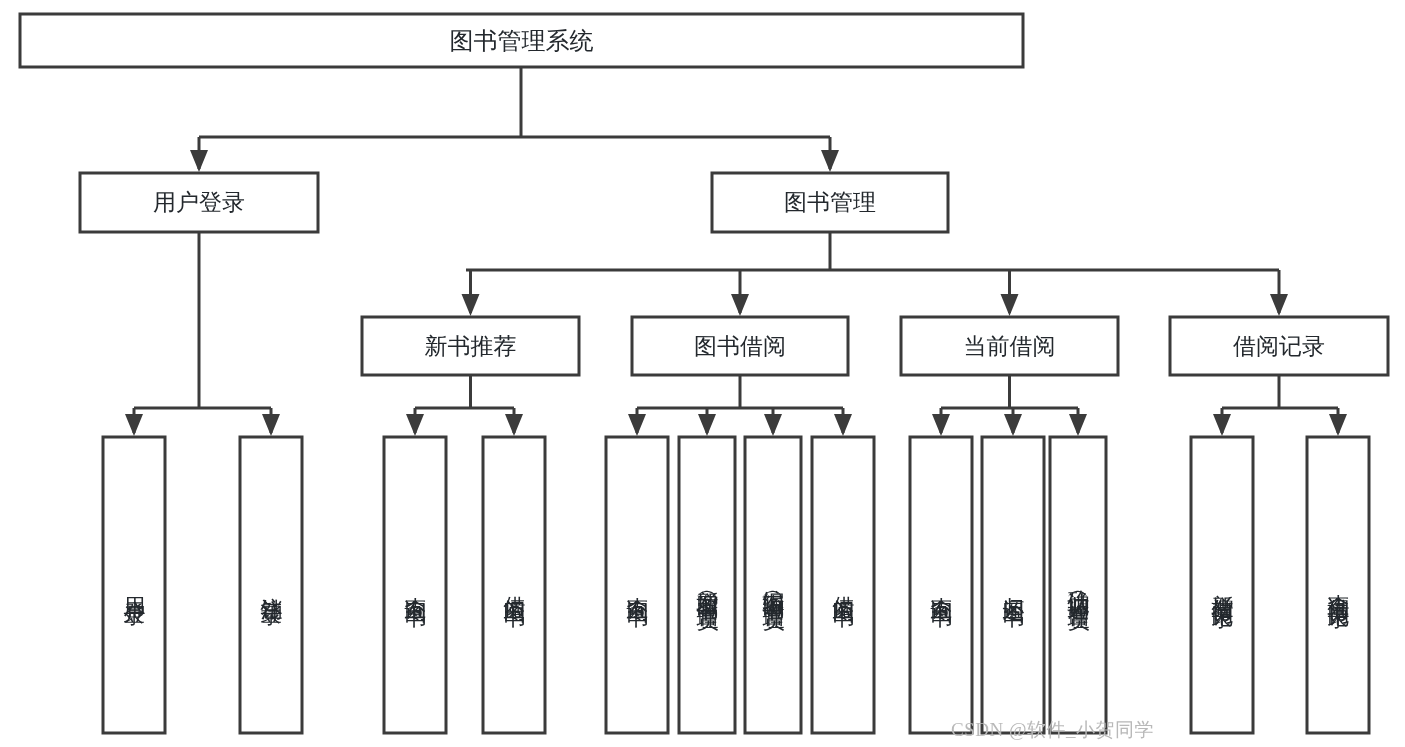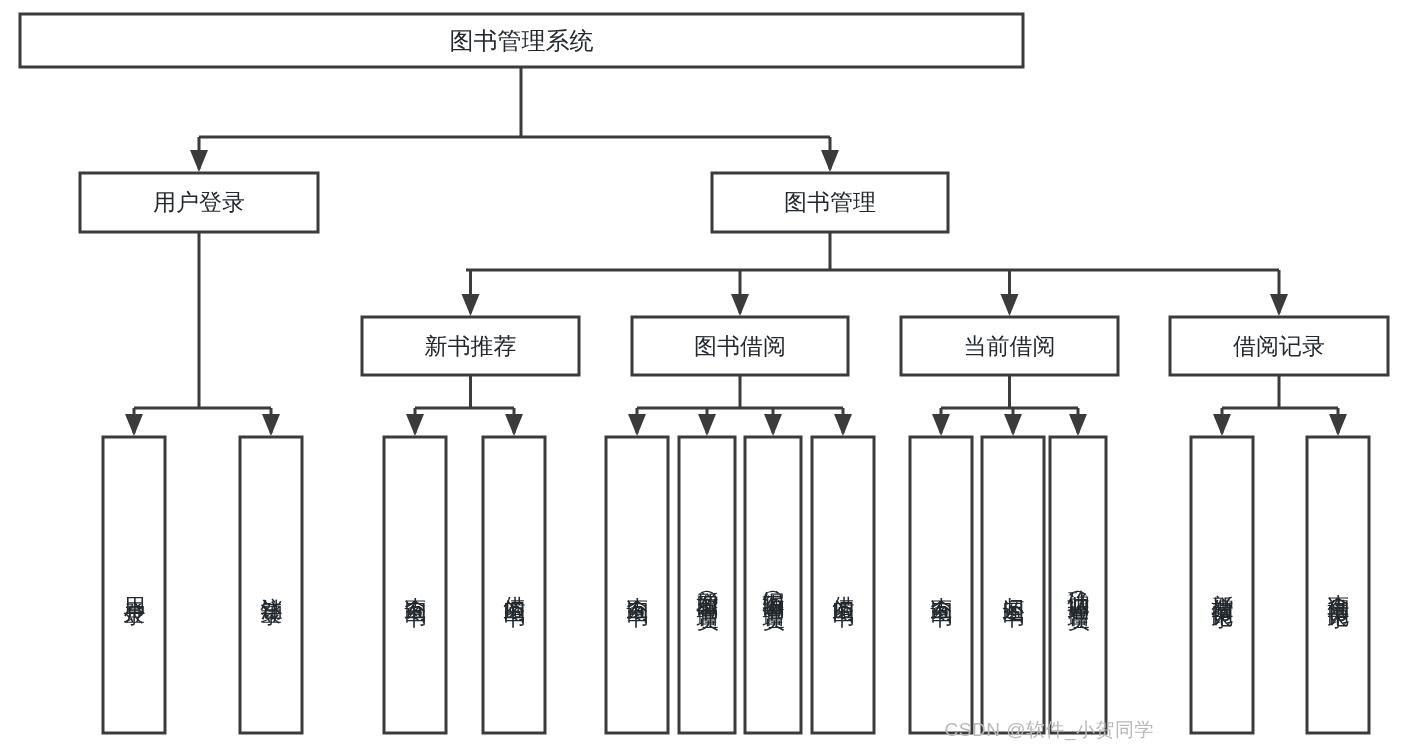--- a/index.html
+++ b/index.html
@@ -67,21 +67,21 @@
     line-height: 1.22;
     letter-spacing: 3px;
     color: #23282d;
     white-space: nowrap;
     text-align: center;
   }
   #watermark {
     position: absolute;
     right: 8px;
     bottom: 4px;
-    font-family: Liberation Sans, sans-serif;
+    font-family: Liberation Serif, serif;
     font-size: 19px;
     color: #b9b9b9;
     letter-spacing: 0.5px;
     white-space: nowrap;
     text-align: center;
   }
 </style>
 </head>
 <body>
 

